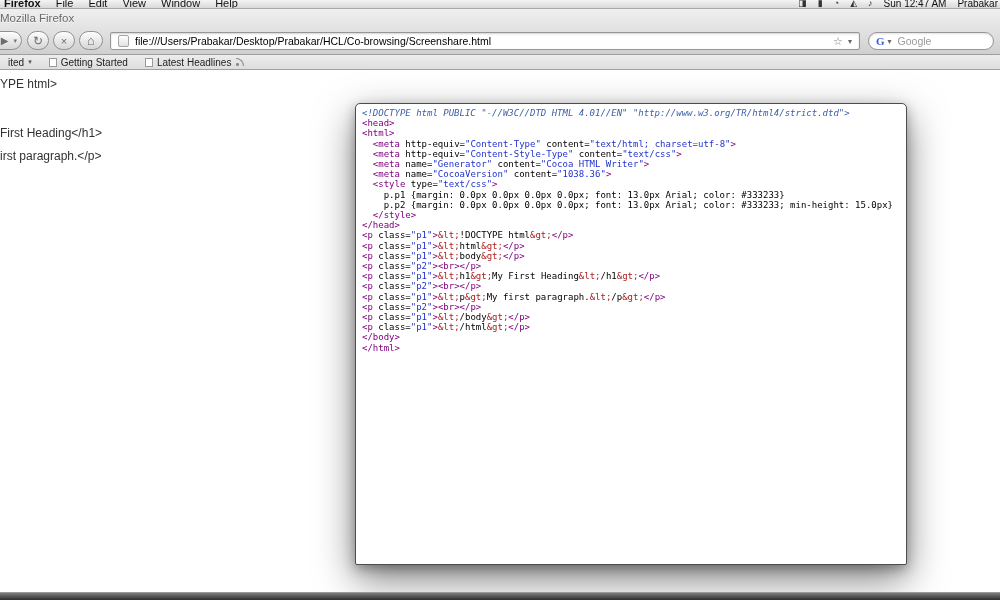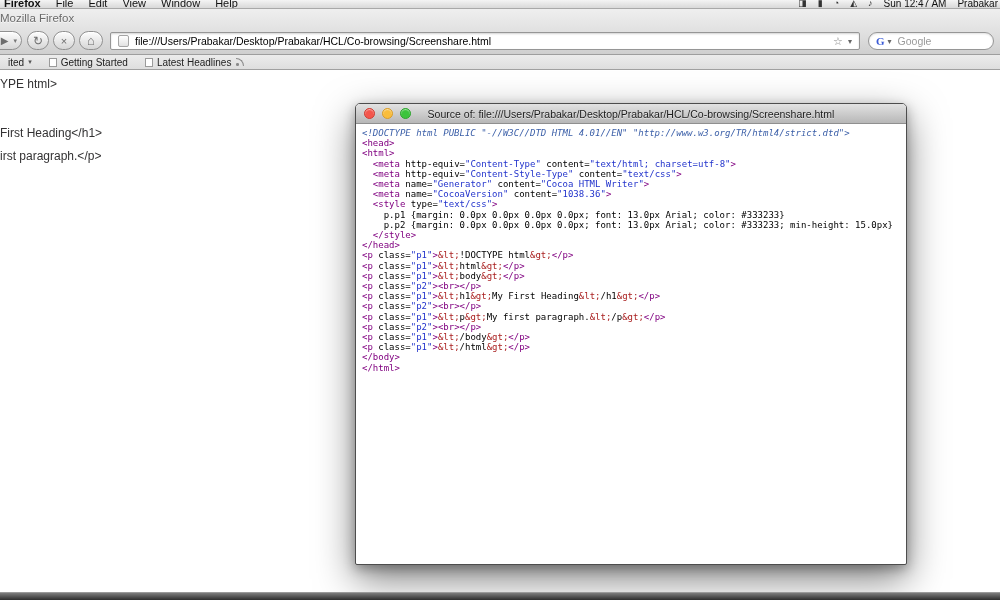--- a/index.html
+++ b/index.html
@@ -150,28 +150,20 @@
     </div>
 
     <div class="page">
       <div class="frag f1">YPE html&gt;</div>
       <div class="frag f2">First Heading&lt;/h1&gt;</div>
       <div class="frag f3">irst paragraph.&lt;/p&gt;</div>
     </div>
   </div>
 
   <div class="srcwin">
-    <div class="srcbar">
-      <div class="lights">
-        <span class="light r"></span>
-        <span class="light y"></span>
-        <span class="light g"></span>
-      </div>
-      <span class="srctitle">Source of: file:///Users/Prabakar/Desktop/Prabakar/HCL/Co-browsing/Screenshare.html</span>
-    </div>
     <div class="code">
         <div class="cl"><span class="dt">&lt;!DOCTYPE html PUBLIC "-//W3C//DTD HTML 4.01//EN" "http://www.w3.org/TR/html4/strict.dtd"&gt;</span></div>
         <div class="cl"><span class="tag">&lt;head&gt;</span></div>
         <div class="cl"><span class="tag">&lt;html&gt;</span></div>
         <div class="cl"><span class="pln">  </span><span class="tag">&lt;meta </span><span class="att">http-equiv=</span><span class="val">"Content-Type"</span><span class="att"> content=</span><span class="val">"text/html; charset=utf-8"</span><span class="tag">&gt;</span></div>
         <div class="cl"><span class="pln">  </span><span class="tag">&lt;meta </span><span class="att">http-equiv=</span><span class="val">"Content-Style-Type"</span><span class="att"> content=</span><span class="val">"text/css"</span><span class="tag">&gt;</span></div>
         <div class="cl"><span class="pln">  </span><span class="tag">&lt;meta </span><span class="att">name=</span><span class="val">"Generator"</span><span class="att"> content=</span><span class="val">"Cocoa HTML Writer"</span><span class="tag">&gt;</span></div>
         <div class="cl"><span class="pln">  </span><span class="tag">&lt;meta </span><span class="att">name=</span><span class="val">"CocoaVersion"</span><span class="att"> content=</span><span class="val">"1038.36"</span><span class="tag">&gt;</span></div>
         <div class="cl"><span class="pln">  </span><span class="tag">&lt;style </span><span class="att">type=</span><span class="val">"text/css"</span><span class="tag">&gt;</span></div>
         <div class="cl"><span class="pln">    p.p1 {margin: 0.0px 0.0px 0.0px 0.0px; font: 13.0px Arial; color: #333233}</span></div>

